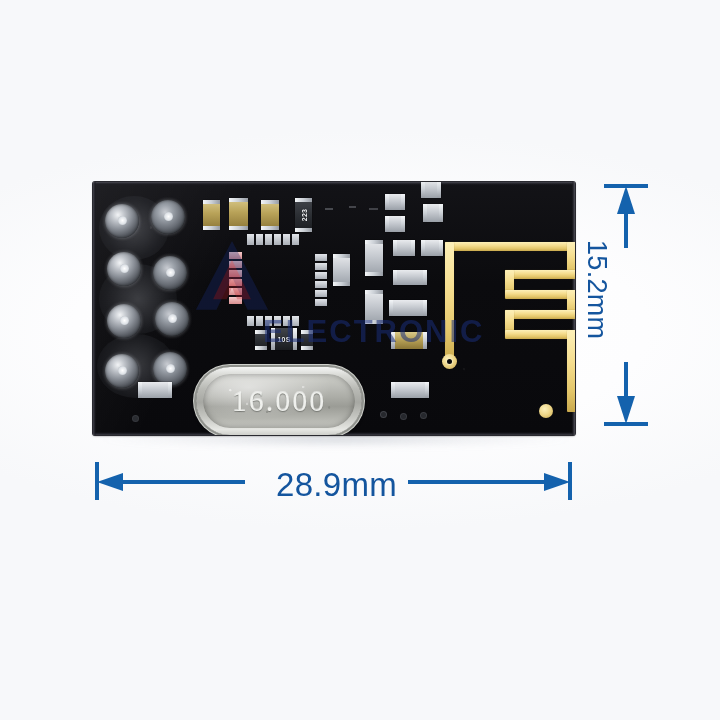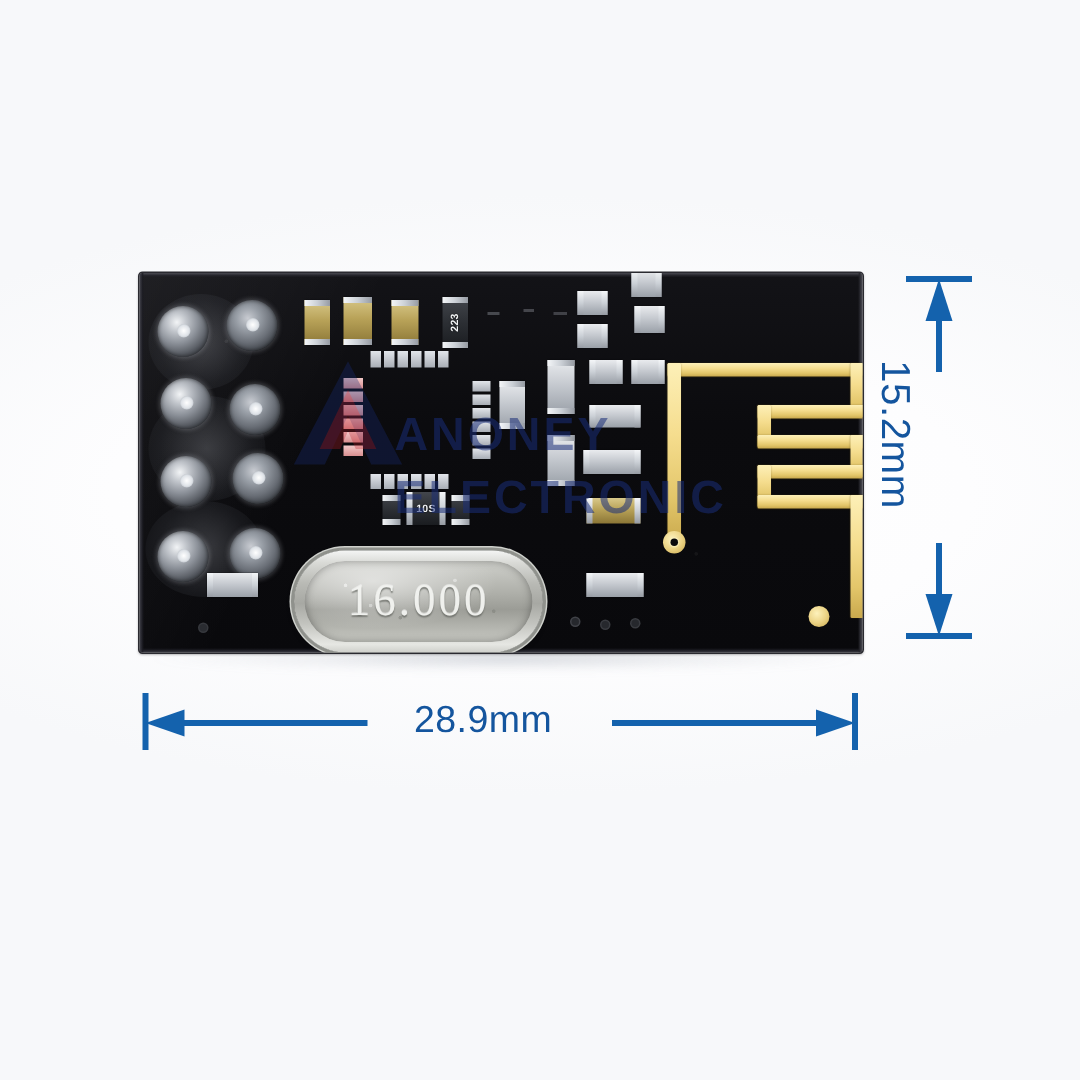--- a/index.html
+++ b/index.html
@@ -266,21 +266,21 @@
     white-space: nowrap;
   }
   .dim-label {
     position:absolute;
     font-family: "Liberation Sans", sans-serif;
     color: #14559e;
     font-weight: 400;
   }
   #label-width {
     left: 276px; top: 466px;
-    font-size: 25px;
+    font-size: 33px;
     letter-spacing: .3px;
   }
   #label-height {
     left: 612px; top: 240px;
     font-size: 27px;
     letter-spacing: .3px;
     transform-origin: 0 0;
     transform: rotate(90deg);
     white-space: nowrap;
   }
@@ -477,21 +477,20 @@
         <span class="xtal-label">16.000</span>
         <div class="xtal-speck"></div>
       </div>
     </div>
 
     <div class="watermark">
       <svg class="wm-logo" viewBox="0 0 100 100">
         <path d="M50 8 L92 88 L68 88 L50 50 L32 88 L8 88 Z" fill="rgba(24,44,118,.60)"></path>
         <path d="M50 30 L72 76 L56 76 L50 62 L44 76 L28 76 Z" fill="rgba(190,30,40,.55)"></path>
       </svg>
-      <div class="wm-text">ANONEY</div>
       <div class="wm-text" style="left:170px; top:130px;">ELECTRONIC</div>
     </div>
   </div>
 
   <svg class="dims" viewBox="0 0 720 720">
 
     <g>
       <line x1="97" y1="462" x2="97" y2="500" stroke="#1462ad" stroke-width="4"></line>
       <line x1="570" y1="462" x2="570" y2="500" stroke="#1462ad" stroke-width="4"></line>
       <line x1="110" y1="482" x2="245" y2="482" stroke="#1462ad" stroke-width="4"></line>

